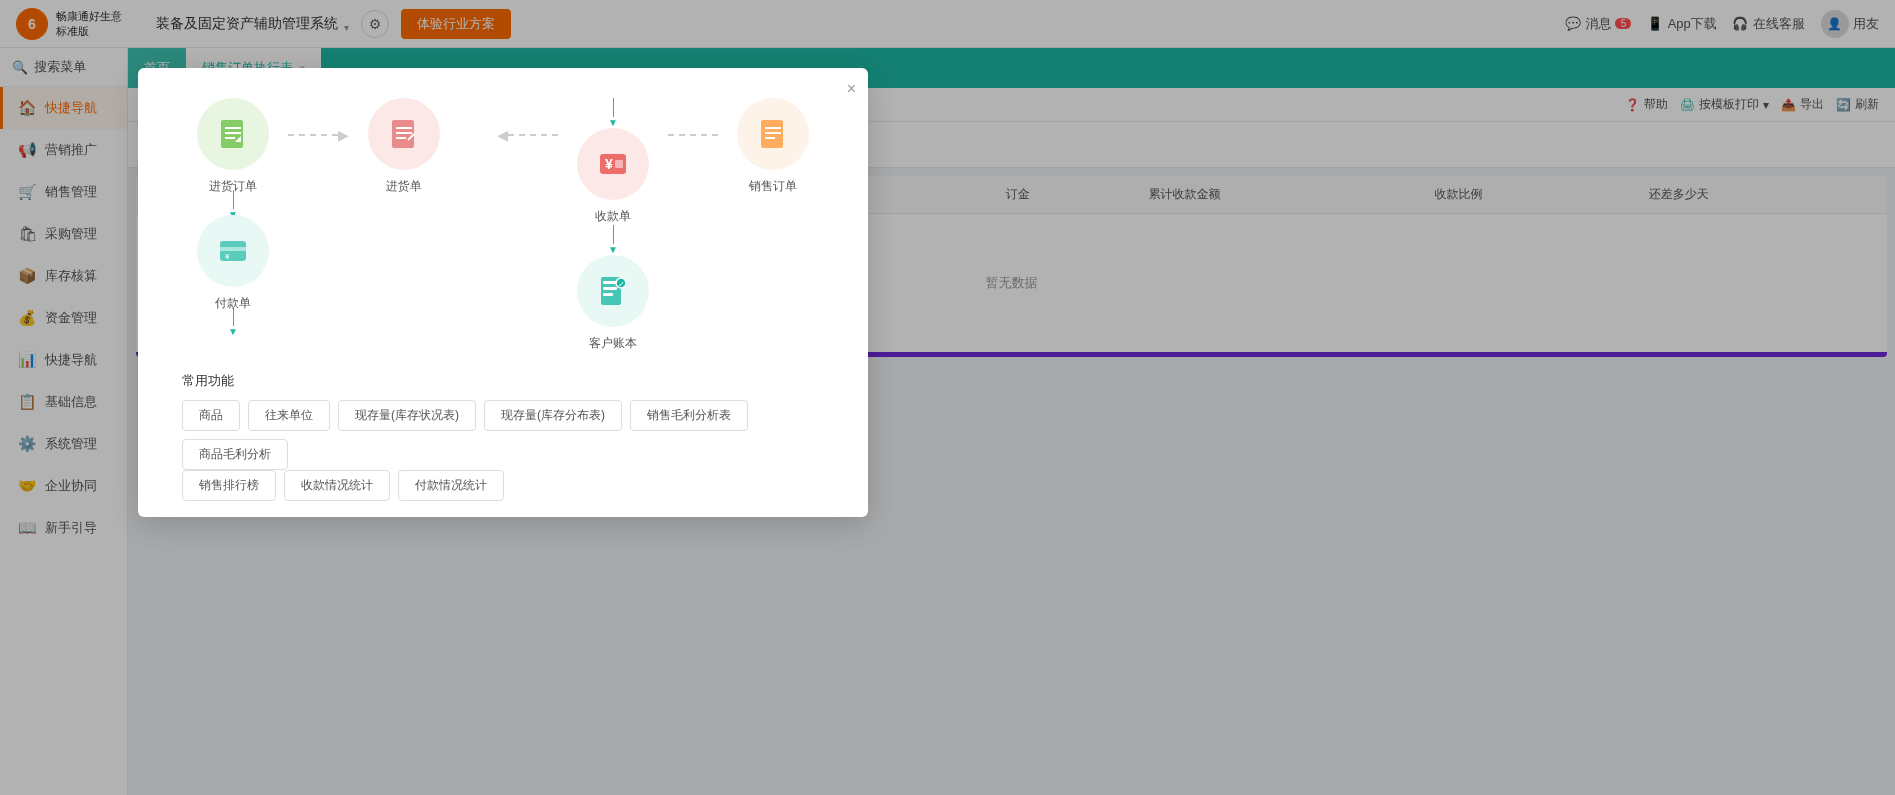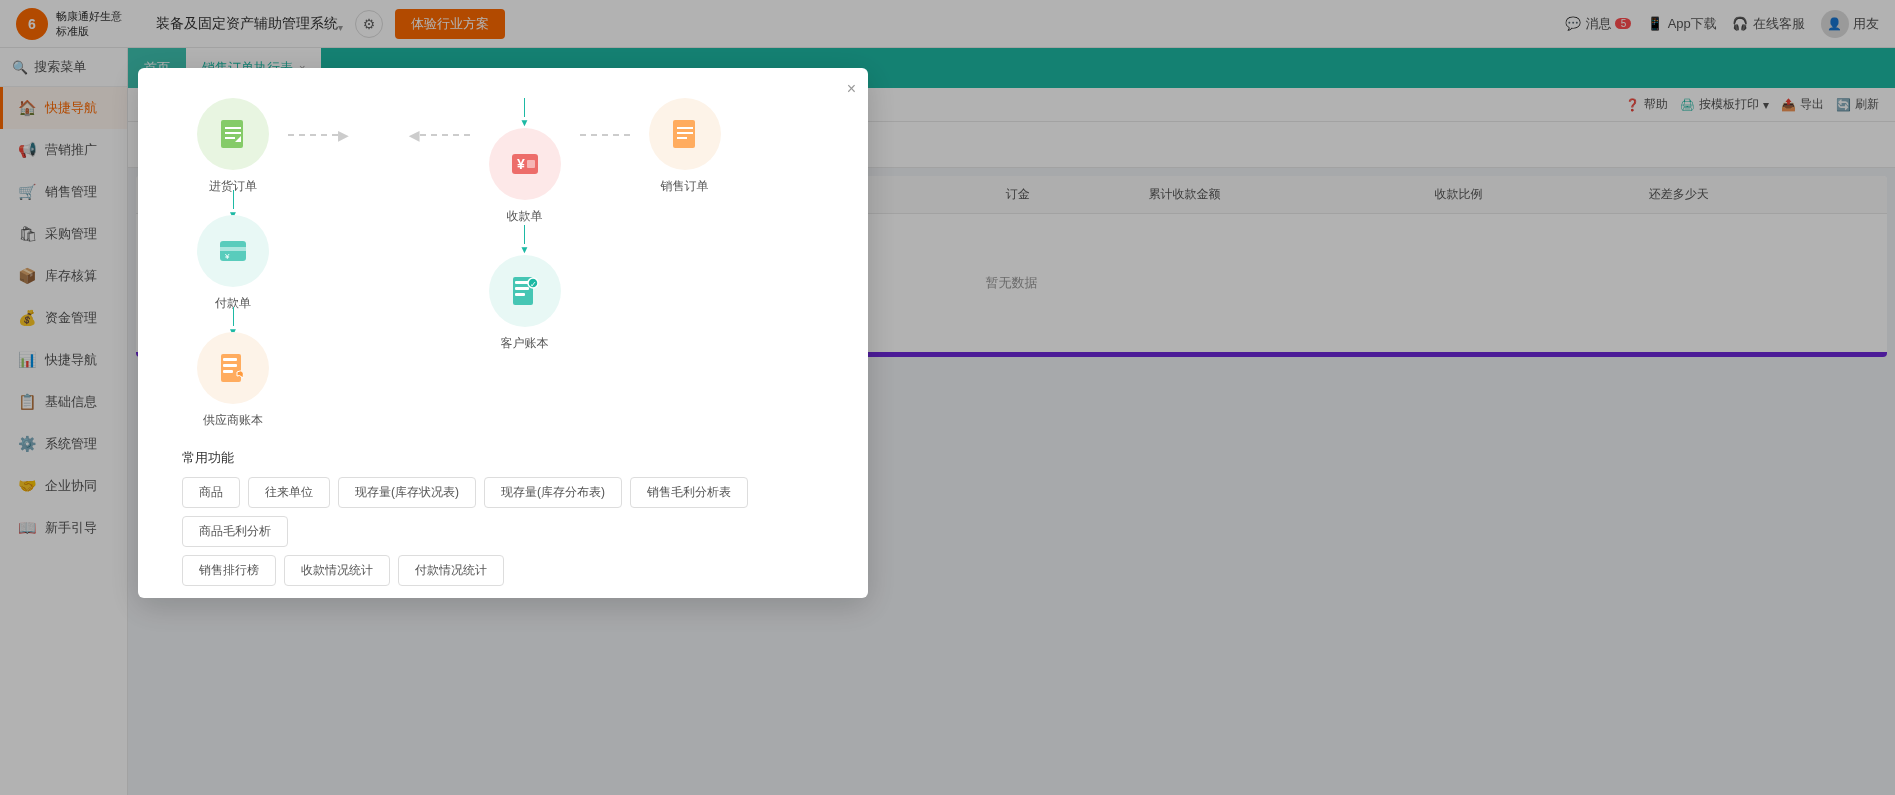--- a/index.html
+++ b/index.html
@@ -10,21 +10,21 @@
     .top-bar { display: flex; align-items: center; height: 48px; background: #fff; border-bottom: 1px solid #e8e8e8; padding: 0 16px; gap: 12px; flex-shrink: 0; }
     .main-area { display: flex; flex: 1; overflow: hidden; }
     .sidebar { width: 128px; background: #fff; border-right: 1px solid #e8e8e8; display: flex; flex-direction: column; flex-shrink: 0; }
     .content-area { flex: 1; display: flex; flex-direction: column; overflow: hidden; }
     .tab-bar { display: flex; align-items: center; background: #1db9a4; height: 40px; flex-shrink: 0; }
 
     
     .logo-area { display: flex; align-items: center; gap: 8px; width: 128px; flex-shrink: 0; }
     .logo-icon { width: 32px; height: 32px; background: #ff6a00; border-radius: 50%; display: flex; align-items: center; justify-content: center; color: white; font-size: 14px; font-weight: bold; }
     .logo-text { font-size: 11px; color: #333; line-height: 1.3; }
-    .system-title { display: flex; align-items: flex-end; color: #333; font-size: 14px; font-weight: 500; }
+    .system-title { display: flex; align-items: flex-end; gap: 6px; color: #333; font-size: 14px; font-weight: 500; }
     .system-title .dropdown-icon { color: #999; font-size: 10px; }
     .gear-btn { width: 28px; height: 28px; border-radius: 50%; border: 1px solid #ddd; display: flex; align-items: center; justify-content: center; cursor: pointer; color: #666; font-size: 14px; }
     .experience-btn { background: #ff6a00; color: white; border: none; padding: 6px 16px; border-radius: 4px; cursor: pointer; font-size: 13px; }
     .top-bar-right { margin-left: auto; display: flex; align-items: center; gap: 16px; }
     .top-bar-item { display: flex; align-items: center; gap: 4px; color: #555; font-size: 13px; cursor: pointer; }
     .badge { background: #ff4d4f; color: white; border-radius: 10px; font-size: 10px; padding: 0 5px; min-width: 16px; text-align: center; }
     .avatar { width: 28px; height: 28px; background: #ddd; border-radius: 50%; display: flex; align-items: center; justify-content: center; color: #888; font-size: 12px; overflow: hidden; }
 
     
     .sidebar-search { display: flex; align-items: center; gap: 6px; padding: 10px 12px; border-bottom: 1px solid #f0f0f0; cursor: pointer; color: #555; font-size: 13px; }
@@ -287,39 +287,41 @@
               </svg>
             </div>
             <span class="flow-label">付款单</span>
           </div>
           <div class="flow-arrow-v">
             <div style="display:flex;flex-direction:column;align-items:center;height:30px;">
               <div style="width:1px;flex:1;background:#1db9a4;"></div>
               <div style="color:#1db9a4;font-size:10px;">▼</div>
             </div>
           </div>
-          <div class="flow-node">
-            <div class="flow-circle circle-orange">
-              <svg width="36" height="36" viewBox="0 0 36 36" fill="none">
-                <rect x="6" y="4" width="20" height="28" rx="2" fill="#ff9a3c" opacity="0.8"></rect>
-                <rect x="8" y="8" width="14" height="3" rx="1" fill="white"></rect>
-                <rect x="8" y="14" width="14" height="3" rx="1" fill="white"></rect>
-                <rect x="8" y="20" width="10" height="3" rx="1" fill="white"></rect>
-                <path d="M22 22 Q30 18 28 28 Q24 24 22 26 Z" fill="#ff9a3c" stroke="white" stroke-width="1"></path>
-              </svg>
-            </div>
-            <span class="flow-label">供应商账本</span>
-          </div>
         </div>
 
         <div style="display:flex;align-items:flex-start;padding-top:26px;">
           <div style="width:50px;border-top:2px dashed #ccc;margin-top:10px;"></div>
           <div style="color:#ccc;font-size:14px;margin-top:3px;">▶</div>
         </div>
 
+        <div class="flow-col">
+          <div class="flow-node">
+            <div class="flow-circle circle-pink">
+              <svg width="36" height="36" viewBox="0 0 36 36" fill="none">
+                <rect x="6" y="4" width="22" height="28" rx="2" fill="#e57373" opacity="0.8"></rect>
+                <line x1="10" y1="12" x2="26" y2="12" stroke="white" stroke-width="2"></line>
+                <line x1="10" y1="17" x2="26" y2="17" stroke="white" stroke-width="2"></line>
+                <line x1="10" y1="22" x2="20" y2="22" stroke="white" stroke-width="2"></line>
+                <path d="M22 24 L28 18" stroke="white" stroke-width="2"></path>
+              </svg>
+            </div>
+            <span class="flow-label">进货单</span>
+          </div>
+        </div>
 
         <div style="width:60px;"></div>
 
         <div style="display:flex;align-items:flex-start;padding-top:26px;">
           <div style="color:#ccc;font-size:14px;margin-top:3px;">◀</div>
           <div style="width:50px;border-top:2px dashed #ccc;margin-top:10px;"></div>
         </div>
 
         <div class="flow-col">
           <div style="display:flex;flex-direction:column;align-items:center;height:30px;">
@@ -378,21 +380,21 @@
     <div class="common-funcs">
       <div class="common-title">常用功能</div>
       <div class="func-buttons">
         <button class="func-btn">商品</button>
         <button class="func-btn">往来单位</button>
         <button class="func-btn">现存量(库存状况表)</button>
         <button class="func-btn">现存量(库存分布表)</button>
         <button class="func-btn">销售毛利分析表</button>
         <button class="func-btn">商品毛利分析</button>
       </div>
-      <div class="func-buttons" style="margin-top:8px;">
+      <div class="func-buttons" style="margin-top:0;">
         <button class="func-btn">销售排行榜</button>
         <button class="func-btn">收款情况统计</button>
         <button class="func-btn">付款情况统计</button>
       </div>
     </div>
 
   </div>
 </div>
 
 </body></html>

